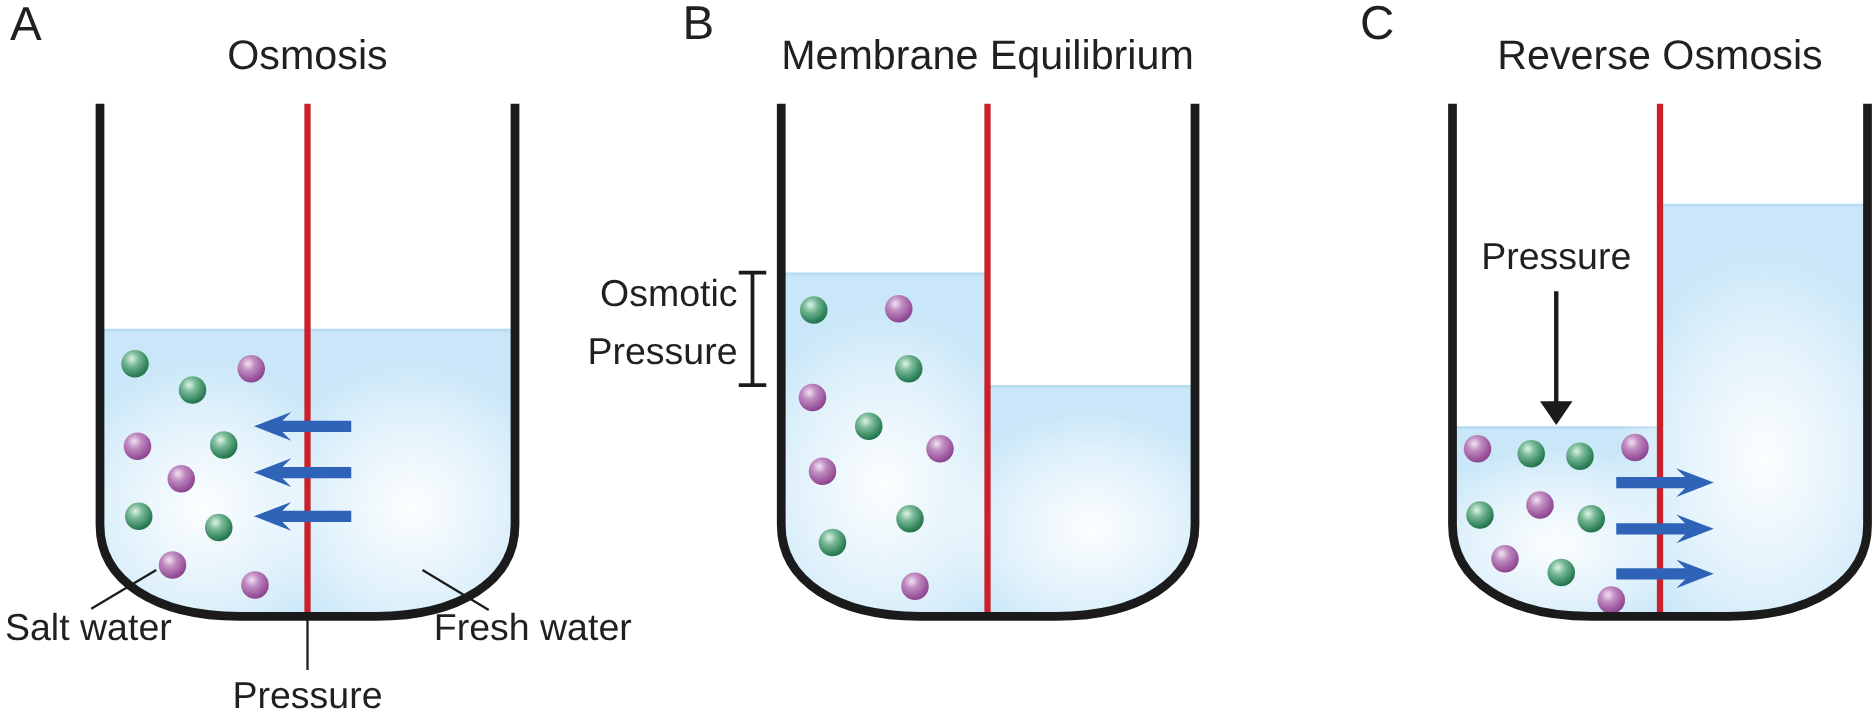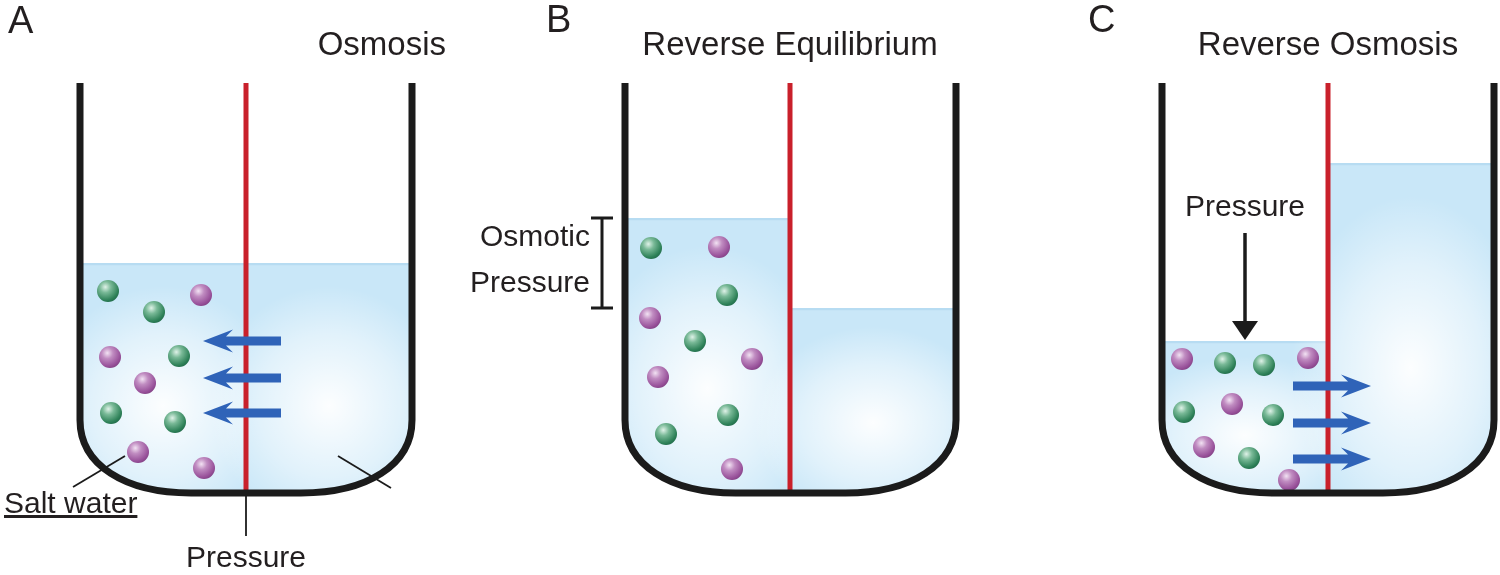--- a/index.html
+++ b/index.html
@@ -11,25 +11,25 @@
     color:#231f20;
     overflow:hidden;
   }
   .figure-root svg{position:absolute;left:0;top:0;}
   .txt{position:absolute;white-space:nowrap;color:#231f20;}
   .panel-letter{font-size:38px;line-height:1.05;}
   .panel-title{font-size:33px;line-height:1.05;text-align:center;white-space:nowrap;}
   #letter-A{left:8px;top:1px;}
   #letter-B{left:546px;top:0px;}
   #letter-C{left:1088px;top:0px;}
-  #title-A{left:46px;top:27px;width:400px;text-align:right;}
+  #title-A{left:46px;top:27px;width:400px;}
   #title-B{left:590px;top:27px;width:400px;}
   #title-C{left:1128px;top:27px;width:400px;}
   .diagram-label{font-size:30px;line-height:1.1;}
-  #label-salt{left:4px;top:486px;text-decoration:underline;}
+  #label-salt{left:4px;top:486px;}
   #label-fresh{left:347px;top:486px;}
   #label-membrane{left:146px;top:540px;width:200px;text-align:center;}
   #label-osmotic-pressure{left:438px;top:213px;width:152px;text-align:right;line-height:46px;font-size:30px;}
   #label-pressure{left:1145px;top:189px;width:200px;text-align:center;}
 </style>
 </head>
 <body>
 
 <div class="figure-root">
 
@@ -140,24 +140,25 @@
         <line x1="1245" y1="233" x2="1245" y2="322" stroke="#1b1b1b" stroke-width="3.5"></line>
         <polygon points="1245,340 1232,321 1258,321" fill="#1b1b1b"></polygon>
       </g>
     </svg>
 
   <div class="txt panel-letter" id="letter-A">A</div>
   <div class="txt panel-letter" id="letter-B">B</div>
   <div class="txt panel-letter" id="letter-C">C</div>
 
   <div class="txt panel-title" id="title-A">Osmosis</div>
-  <div class="txt panel-title" id="title-B">Reverse Equilibrium</div>
+  <div class="txt panel-title" id="title-B">Membrane Equilibrium</div>
   <div class="txt panel-title" id="title-C">Reverse Osmosis</div>
 
   <div class="txt diagram-label" id="label-salt">Salt water</div>
+  <div class="txt diagram-label" id="label-fresh">Fresh water</div>
   <div class="txt diagram-label" id="label-membrane">Pressure</div>
 
   <div class="txt" id="label-osmotic-pressure">
     <div>Osmotic</div>
     <div>Pressure</div>
   </div>
 
   <div class="txt diagram-label" id="label-pressure">Pressure</div>
 </div>
 

